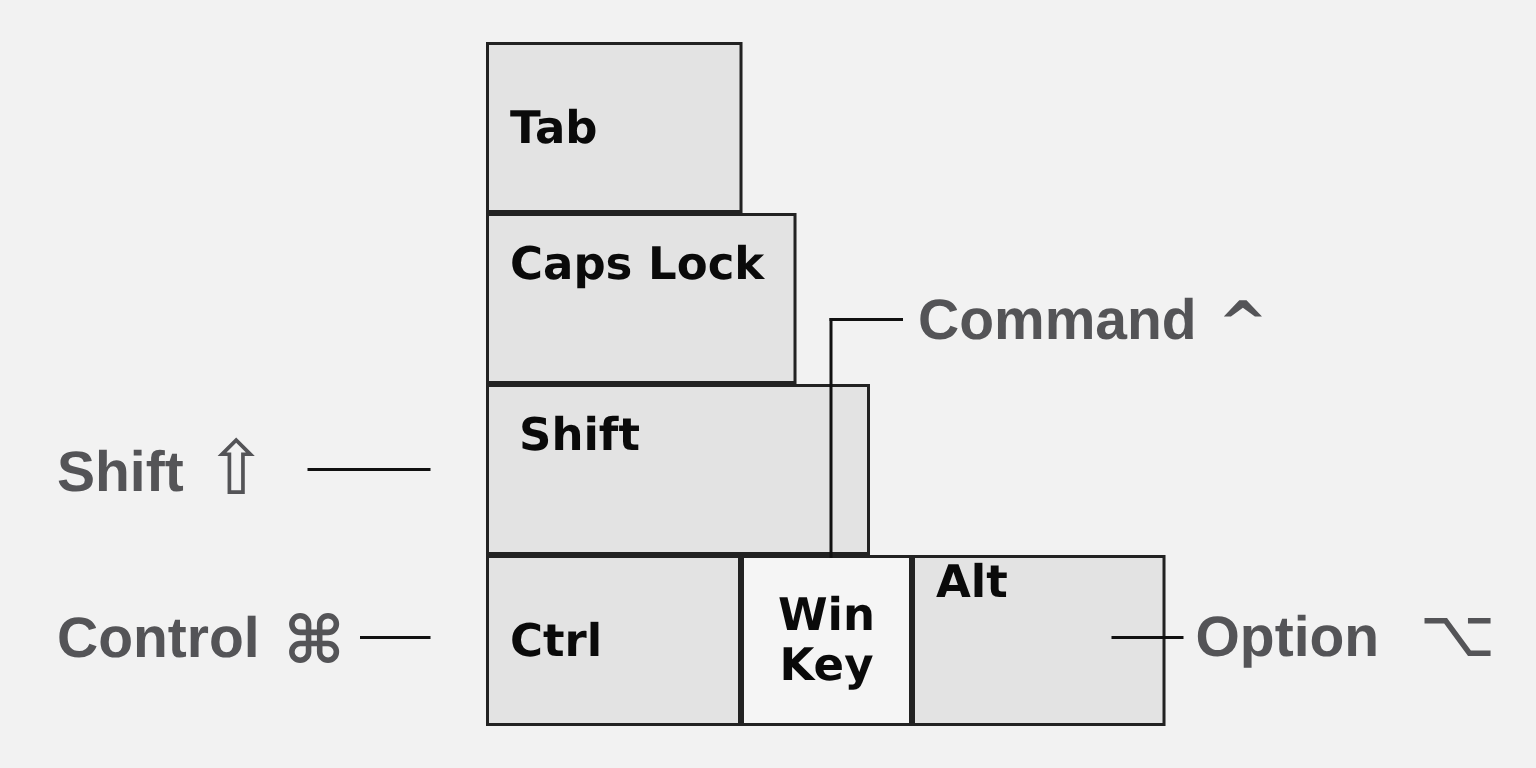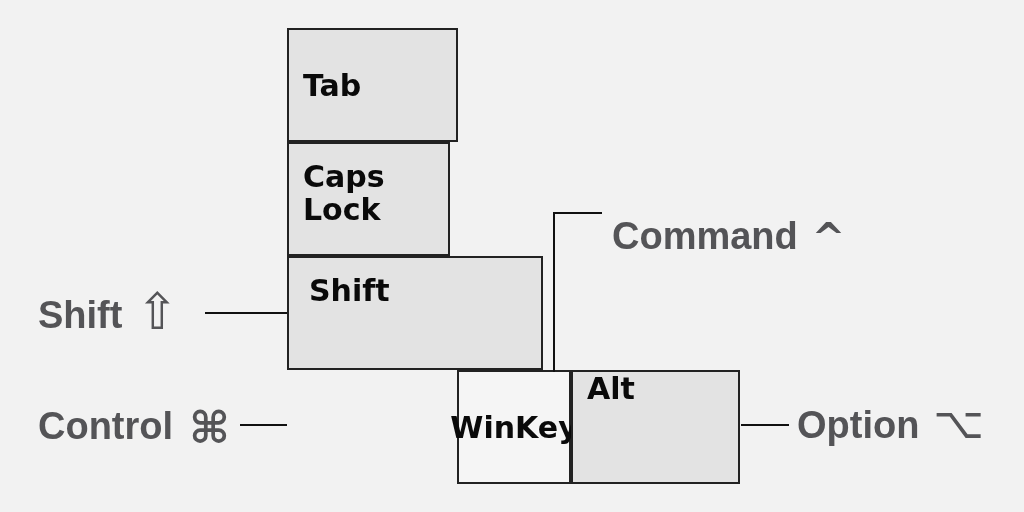--- a/index.html
+++ b/index.html
@@ -8,42 +8,42 @@
   }
   html,body{margin:0;padding:0;}
   body{width:1024px;height:512px;background:var(--bg);overflow:hidden;
        font-family:"Liberation Sans",sans-serif;}
   .stage{position:relative;width:1024px;height:512px;}
 
   
   .key{position:absolute;box-sizing:border-box;background:var(--key-fill);
        border:2px solid var(--border);color:var(--key-text);
        font-family:"DejaVu Sans",sans-serif;font-weight:bold;font-size:30px;
-       line-height:1.1;display:flex;}
+       line-height:1.1;display:flex;margin-left:37px;}
   .key-tab   {left:287px;top:28px; width:171px;height:114px;align-items:center;padding-left:14px;}
-  .key-caps  {left:287px;top:142px;width:163px;height:114px;align-items:flex-start;padding:16px 0 0 14px;}
+  .key-caps  {left:287px;top:142px;width:207px;height:114px;align-items:flex-start;padding:16px 0 0 14px;}
   .key-shift {left:287px;top:256px;width:256px;height:114px;align-items:flex-start;padding:16px 0 0 20px;}
   .key-ctrl  {left:287px;top:370px;width:170px;height:114px;align-items:center;padding-left:14px;}
   .key-win   {left:457px;top:370px;width:114px;height:114px;background:var(--win-fill);
-              align-items:center;justify-content:center;text-align:center;flex-direction:row;}
+              align-items:center;justify-content:center;text-align:center;flex-direction:column;}
   .key-alt   {left:571px;top:370px;width:169px;height:114px;align-items:flex-start;padding-left:14px;}
   .key-win .kline{display:block;}
 
   
   .annotation{position:absolute;display:flex;align-items:center;white-space:nowrap;
               color:var(--label);font-weight:bold;font-size:38px;line-height:1;
               transform:translateY(-50%);}
   .annotation .sym{font-family:"DejaVu Sans",sans-serif;line-height:1;}
   .ann-shift  {left:38px; top:315px;gap:14px;}
   .ann-shift .sym{font-size:50px;font-weight:400;transform:translateY(-3px);}
   .ann-control{left:38px; top:426px;gap:16px;}
   .ann-control .sym{font-size:44px;font-weight:bold;transform:translateY(2px);}
-  .ann-command{left:612px;top:214px;gap:14px;margin-top:22px;}
+  .ann-command{left:612px;top:214px;gap:14px;}
   .ann-command .sym{font-size:40px;font-weight:bold;transform:translateY(2px);}
-  .ann-option {left:797px;top:425px;gap:14px;}
+  .ann-option {left:797px;top:425px;gap:27px;}
   .ann-option .sym{font-size:44px;font-weight:400;transform:translateY(-2px);}
 
   
   .hline,.vline{position:absolute;background:var(--line);}
   .hline{height:2px;}
   .vline{width:2px;}
   .line-shift    {left:205px;top:312px;width:82px;}
   .line-control  {left:240px;top:424px;width:47px;}
   .line-command-h{left:553px;top:212px;width:49px;}
   .line-command-v{left:553px;top:212px;height:160px;}
@@ -55,20 +55,23 @@
 <div class="stage">
 
   <div class="key key-tab">
     <span>Tab</span>
   </div>
   <div class="key key-caps">
     <span>Caps Lock</span>
   </div>
   <div class="key key-shift">
     <span>Shift</span>
+  </div>
+  <div class="key key-ctrl">
+    <span>Ctrl</span>
   </div>
   <div class="key key-win">
     <span class="kline">Win</span>
     <span class="kline">Key</span>
   </div>
   <div class="key key-alt">
     <span>Alt</span>
   </div>
 
   <div class="hline line-shift"></div>

